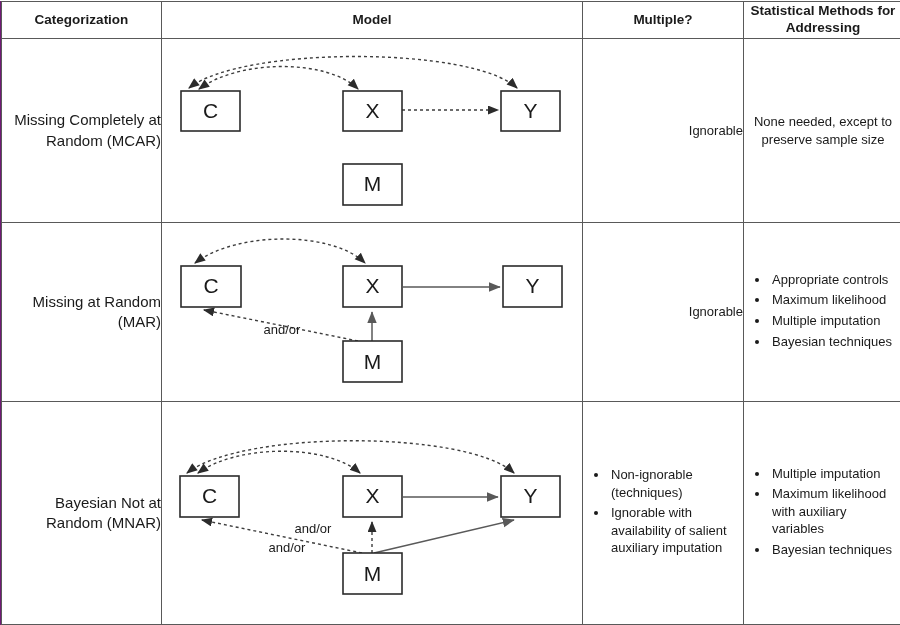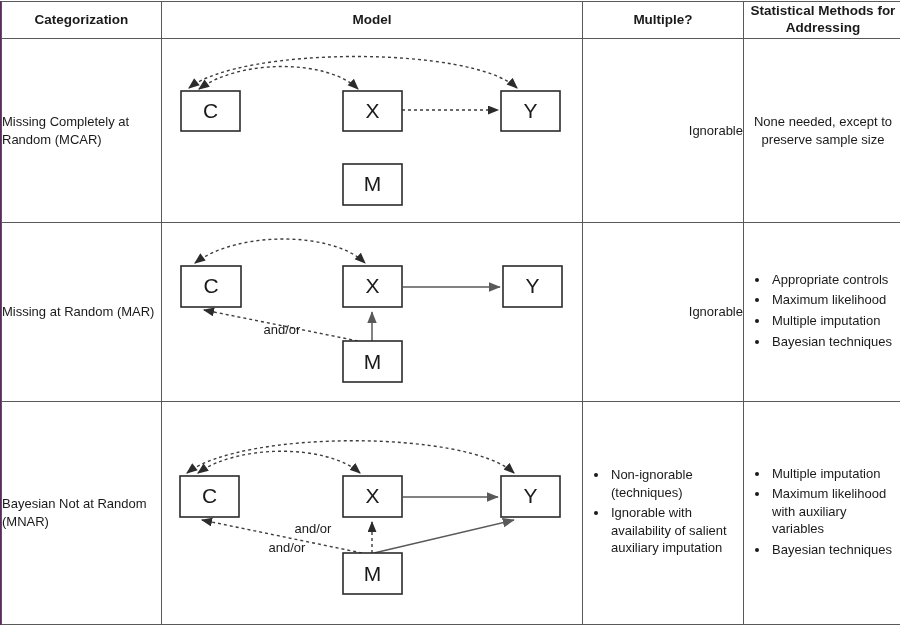--- a/index.html
+++ b/index.html
@@ -34,22 +34,22 @@
   }
   th.hdr {
     height: 36px;
     font-size: 13.5px;
     font-weight: bold;
     text-align: center;
     line-height: 1.25;
     padding: 2px 6px;
   }
   td.cat {
-    text-align: left;
-    font-size: 13px;
+    text-align: right;
+    font-size: 15px;
     line-height: 1.35;
     padding: 4px 8px;
   }
   td.model {
     position: relative;
     padding: 0;
   }
   td.ign {
     text-align: right;
     font-size: 13px;

